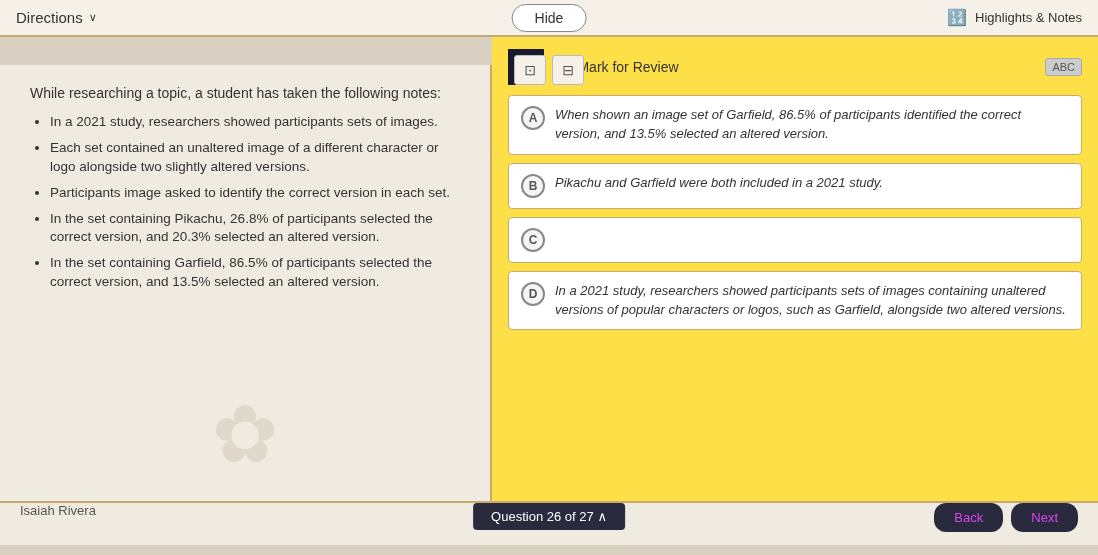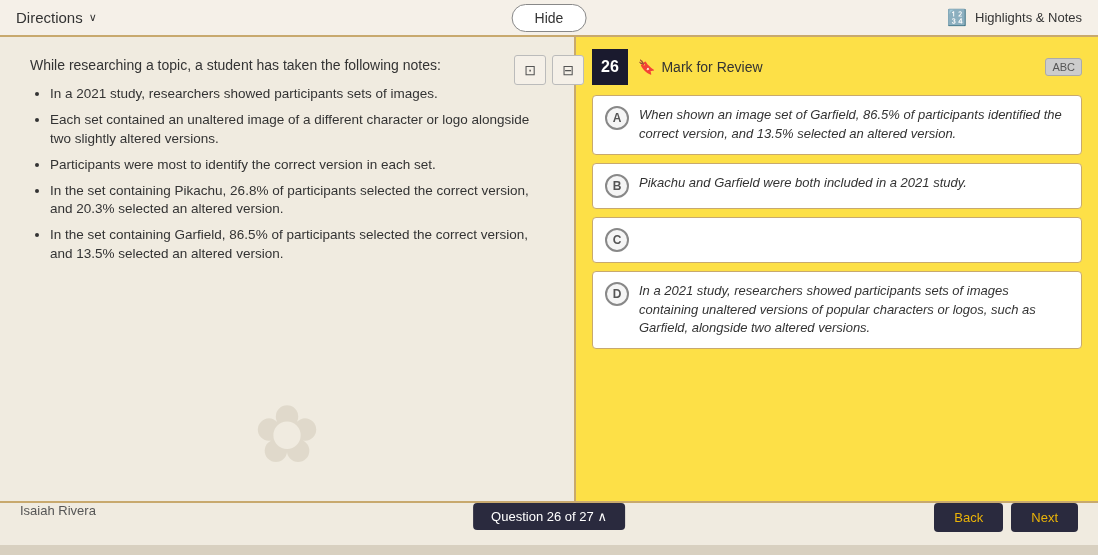--- a/index.html
+++ b/index.html
@@ -56,26 +56,27 @@
     }
 
     
     .main-content {
       display: flex;
       height: calc(555px - 47px - 44px);
     }
 
     
     .left-panel {
-      width: 576px;
+      width: 492px;
       background: #f0ebe0;
       padding: 20px 30px;
       border-right: 2px solid #c8a96e;
       overflow: hidden;
       position: relative;
+      margin-top: 28px;
     }
     .left-panel-header {
       font-size: 14px;
       color: #333;
       margin-bottom: 12px;
       font-family: Arial, sans-serif;
     }
     .left-panel ul {
       list-style: disc;
       padding-left: 20px;
@@ -231,23 +232,23 @@
       font-size: 13px;
       cursor: pointer;
       font-family: Arial, sans-serif;
     }
     .bottom-right {
       display: flex;
       gap: 8px;
     }
     .nav-button {
       background: #2a2a3e;
-      color: #eab308;
+      color: #d946ef;
       border: none;
-      border-radius: 4px;
+      border-radius: 12px;
       padding: 7px 20px;
       font-size: 13px;
       cursor: pointer;
       font-family: Arial, sans-serif;
     }
 
     
     .watermark {
       position: absolute;
       bottom: 20px;
@@ -286,21 +287,21 @@
   </button>
 </div>
 
 <div class="main-content">
 
   <div class="left-panel">
     <p class="left-panel-header">While researching a topic, a student has taken the following notes:</p>
     <ul>
       <li>In a 2021 study, researchers showed participants sets of images.</li>
       <li>Each set contained an unaltered image of a different character or logo alongside two slightly altered versions.</li>
-      <li>Participants were most to identify the correct version in each set.</li>
+      <li>Participants image asked to identify the correct version in each set.</li>
       <li>In the set containing Pikachu, 26.8% of participants selected the correct version, and 20.3% selected an altered version.</li>
       <li>In the set containing Garfield, 86.5% of participants selected the correct version, and 13.5% selected an altered version.</li>
     </ul>
     <div class="watermark">✿</div>
   </div>
 
   <div class="right-panel">
 
     <div class="question-header">
       <div class="question-number">26</div>

